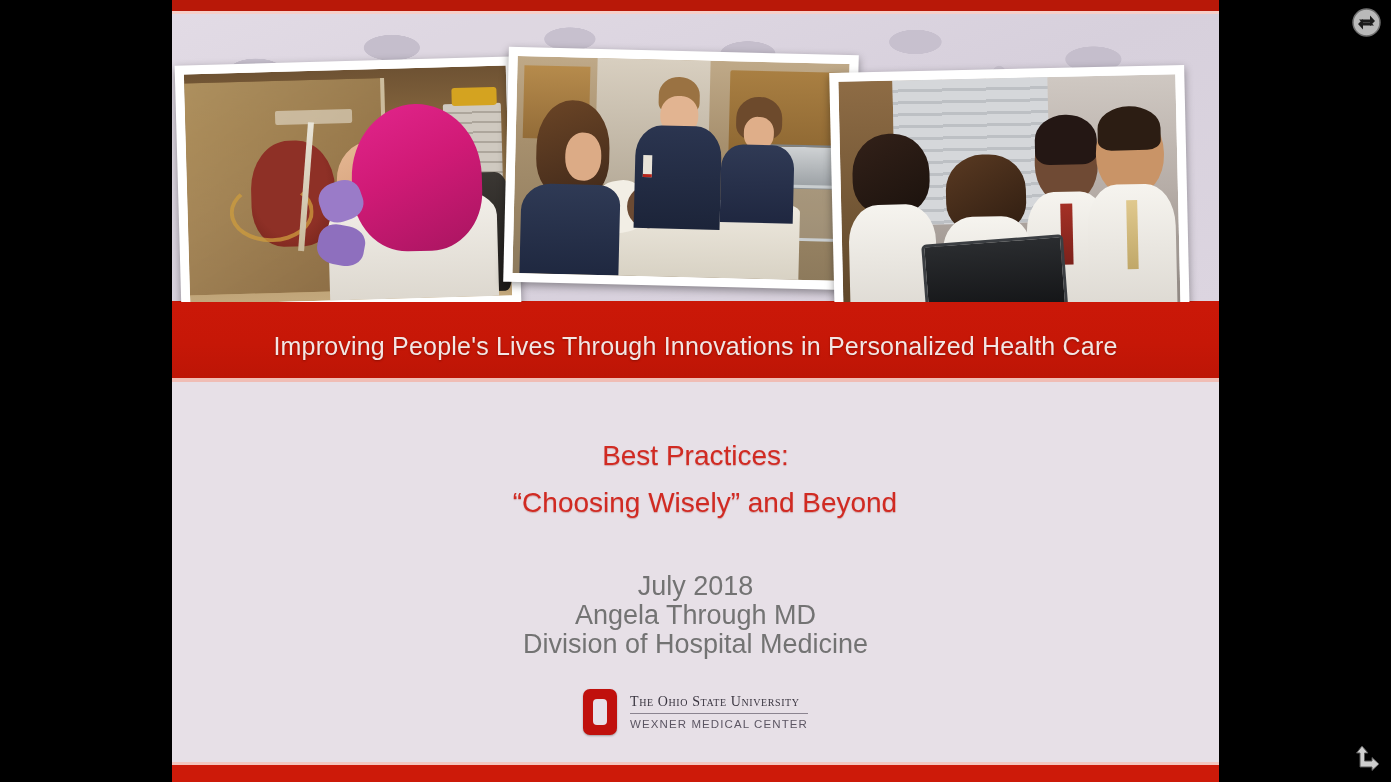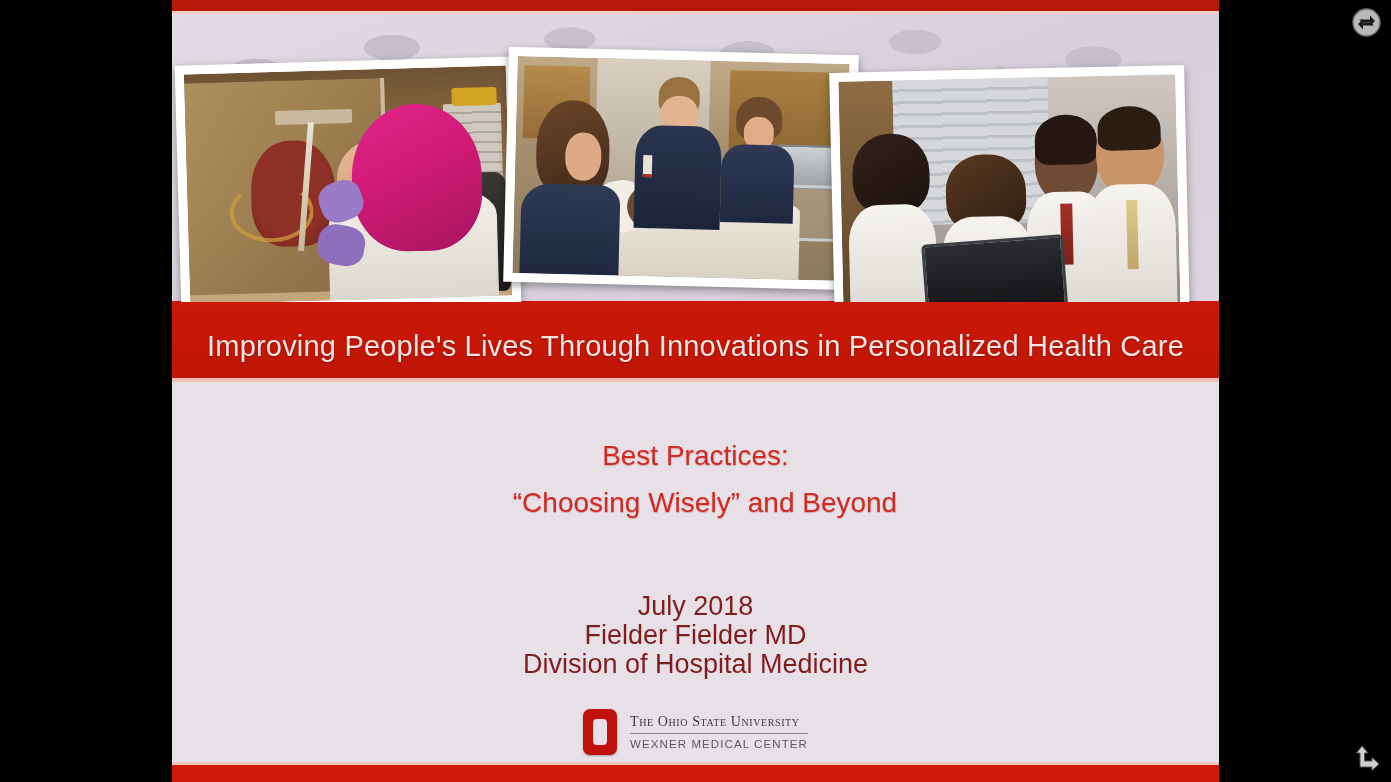--- a/index.html
+++ b/index.html
@@ -424,21 +424,21 @@
   }
   .tagline-band-hl {
     position: absolute;
     left: 0; top: 378px;
     width: 100%; height: 4px;
     background: #f0bdb5;
     z-index: 2;
   }
   .tagline-text {
     color: #f3e6e4;
-    font-size: 29px;
+    font-size: 25px;
     font-weight: 400;
     letter-spacing: .2px;
     white-space: nowrap;
     text-shadow: 0 1px 2px rgba(90,10,4,.5);
     padding-top: 14px;
   }
 
   
   .slide-body {
     position: absolute;
@@ -453,22 +453,22 @@
     margin-top: 50px;
     color: #d12a22;
     font-size: 28px;
     line-height: 47px;
     font-weight: 400;
     text-shadow: 0 1px 1px rgba(150,20,14,.28);
   }
   .slide-title .l2 { display: block; margin-left: 19px; }
 
   .slide-sub {
-    margin-top: 66px;
-    color: #7f1d1d;
+    margin-top: 46px;
+    color: #737373;
     font-size: 27px;
     line-height: 29px;
     font-weight: 400;
   }
   .slide-sub span { display: block; }
 
   
   .logo-wrap {
     margin-top: 30px;
     display: inline-flex;
@@ -625,21 +625,21 @@
     <div class="tagline-band-hl"></div>
 
     <div class="slide-body">
       <div class="slide-title">
         <span class="l1">Best Practices:</span>
         <span class="l2">“Choosing Wisely” and Beyond</span>
       </div>
 
       <div class="slide-sub">
         <span>July 2018</span>
-        <span>Fielder Fielder MD</span>
+        <span>Angela Through MD</span>
         <span>Division of Hospital Medicine</span>
       </div>
 
       <div class="logo-wrap">
         <div class="block-o"></div>
         <div class="logo-text">
           <div class="logo-line1">The Ohio State University</div>
           <div class="logo-rule"></div>
           <div class="logo-line2">WEXNER MEDICAL CENTER</div>
         </div>

